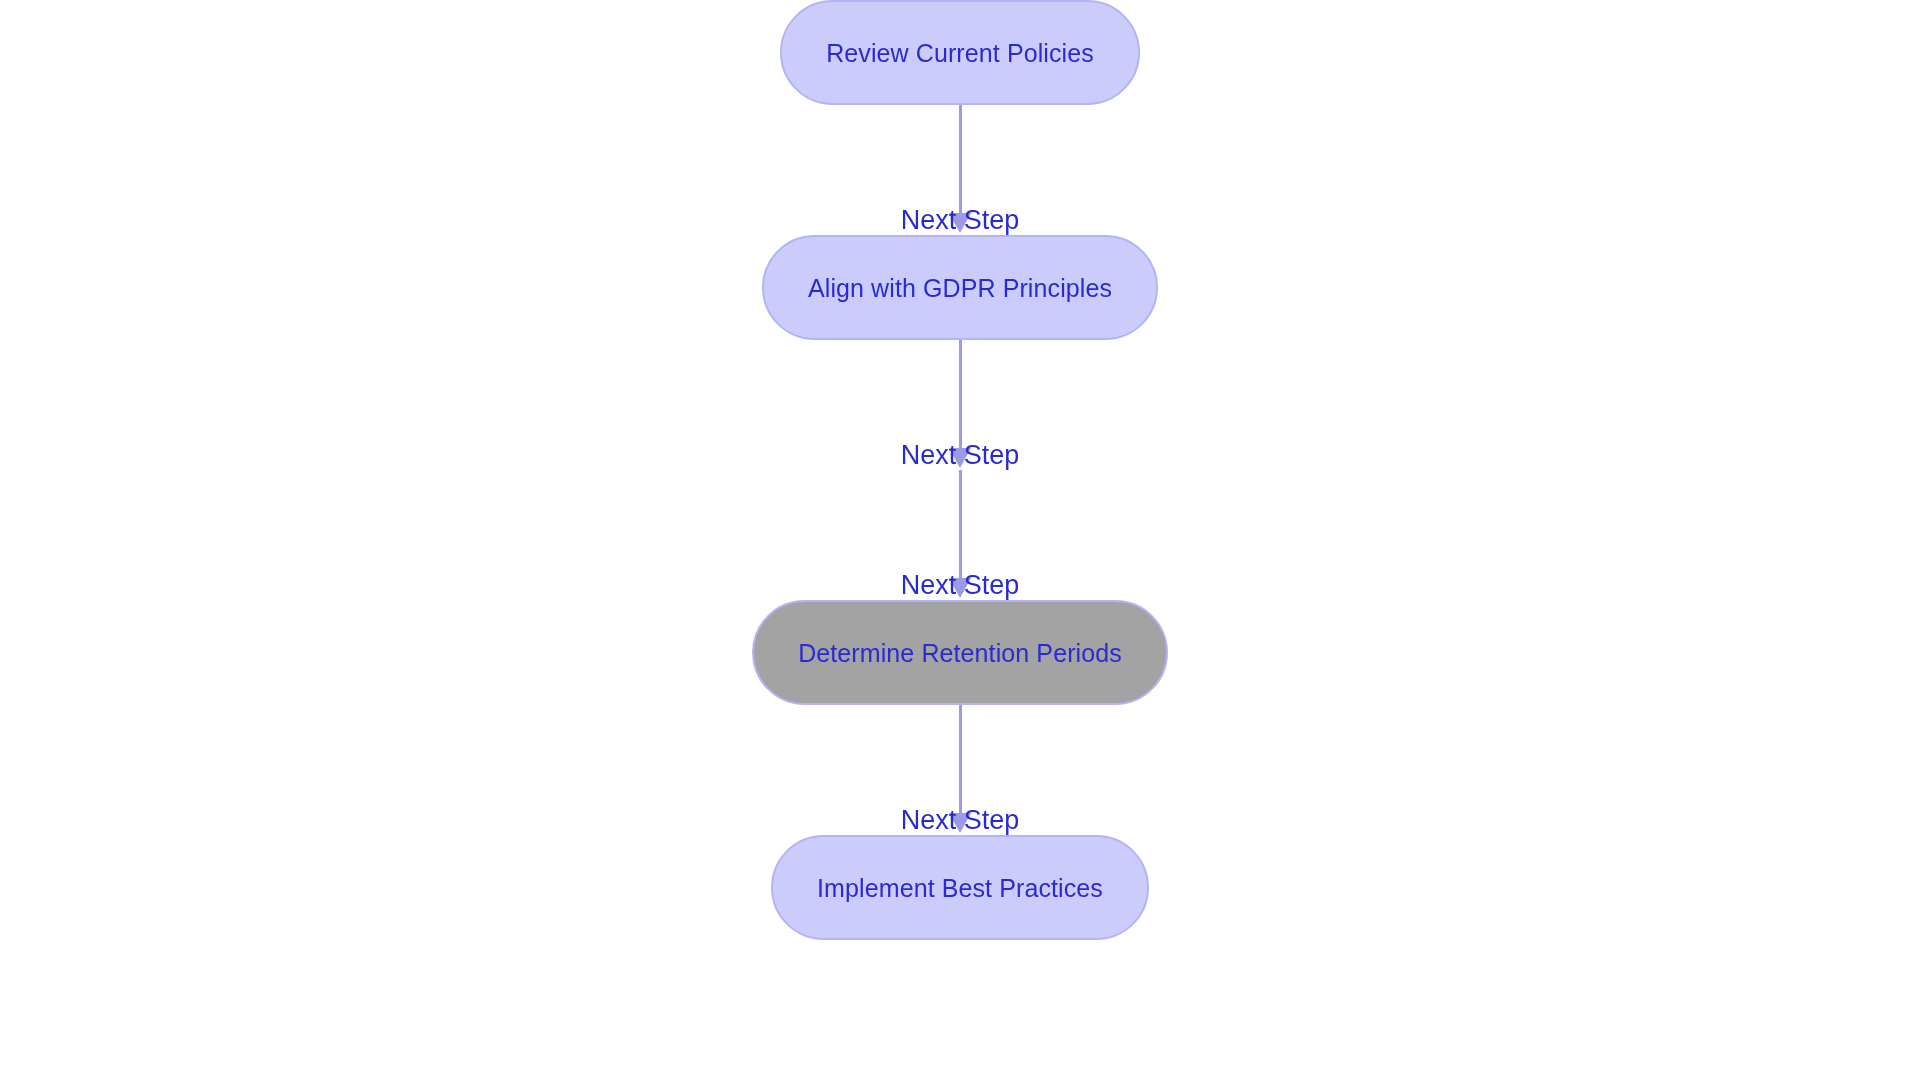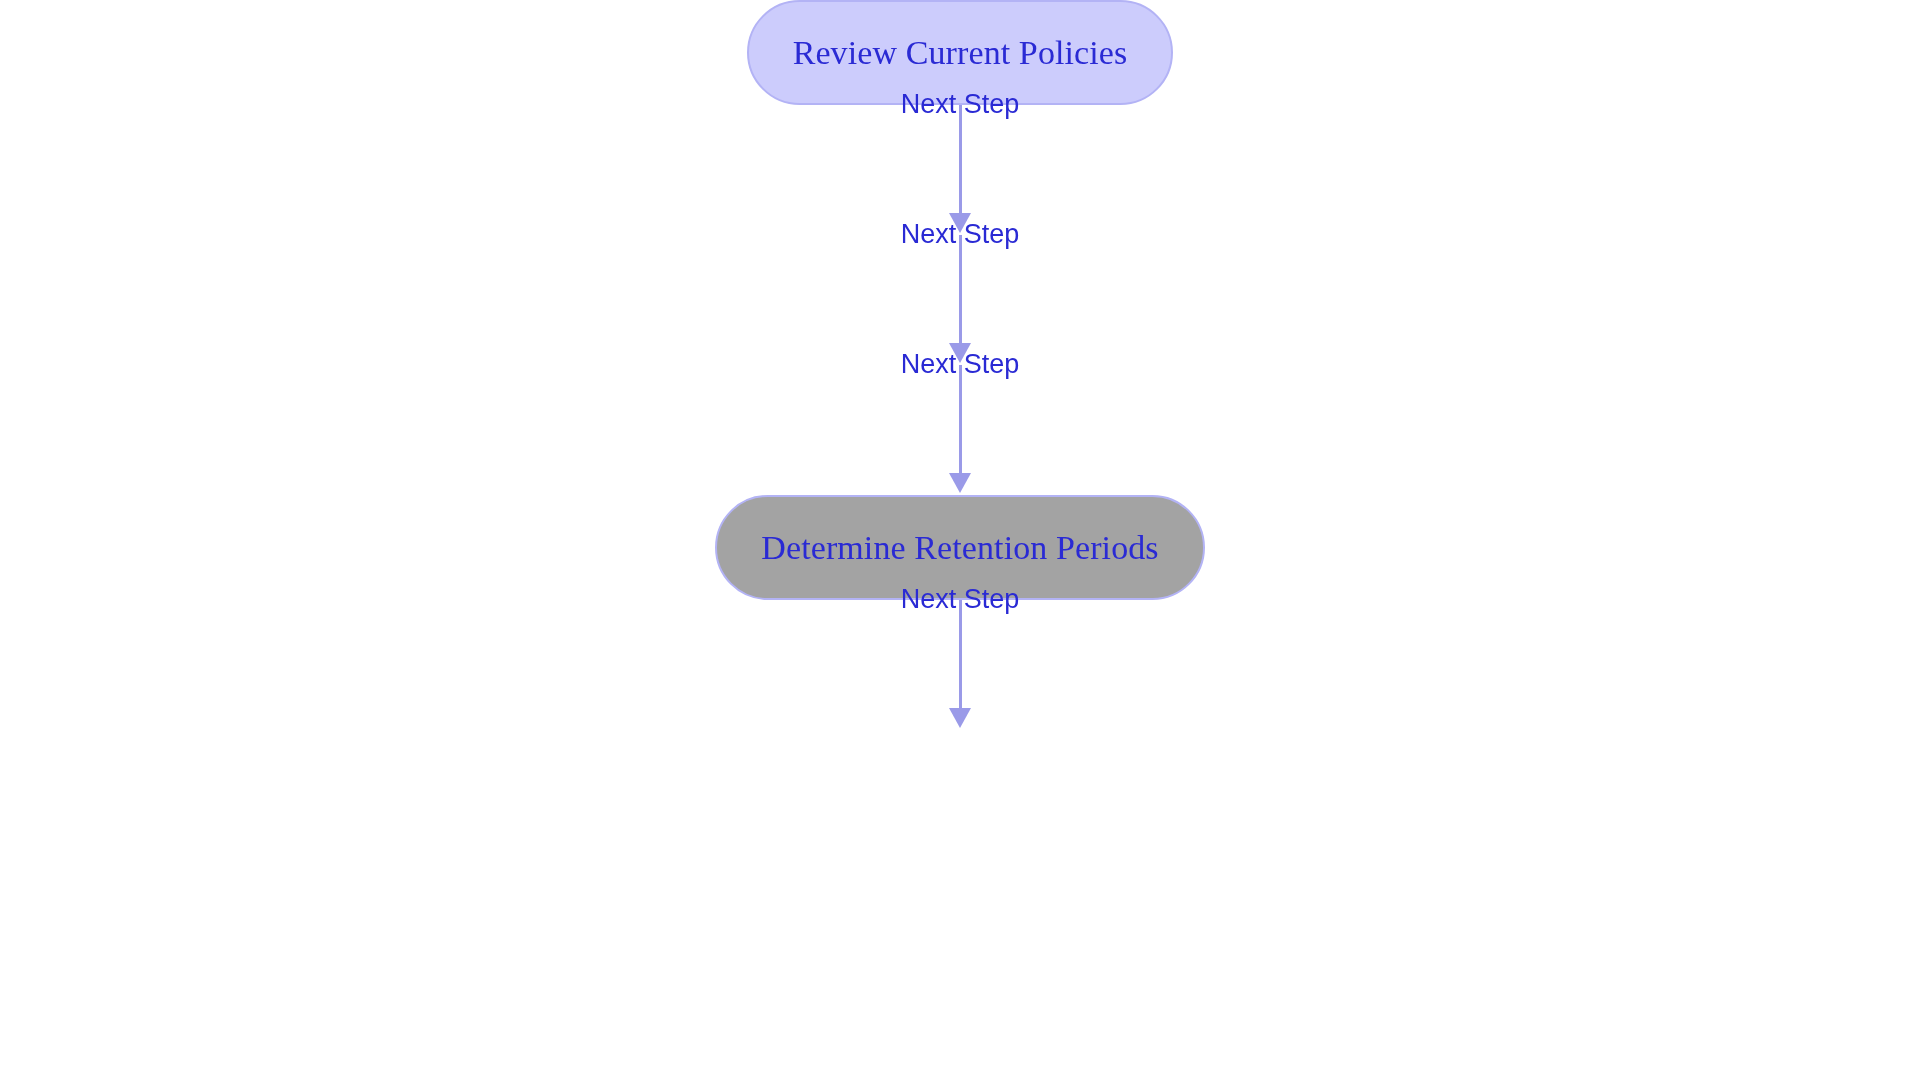--- a/index.html
+++ b/index.html
@@ -42,37 +42,37 @@
     align-items: center;
     justify-content: center;
     background: #ccccfc;
     border: 2px solid #b3b3f5;
     border-radius: 53px;
     padding: 0 44px;
     flex: 0 0 auto;
   }
   .node-label {
     color: #2a2ad4;
-    font-family: Liberation Serif, serif;
-    font-size: 34px;
+    font-family: Liberation Sans, sans-serif;
+    font-size: 25px;
     line-height: 34px;
     font-weight: 400;
     white-space: nowrap;
     letter-spacing: 0.1px;
     text-align: center;
   }
 
   
   .edge {
     position: relative;
     width: 260px;
     height: 130px;
     flex: 0 0 auto;
     display: flex;
-    align-items: flex-start;
+    align-items: flex-end;
     justify-content: center;
   }
   .edge-line {
     position: absolute;
     left: 50%;
     top: 0;
     margin-left: -1.5px;
     width: 3px;
     height: 112px;
     background: #9a9ae8;
@@ -108,20 +108,23 @@
     <div class="node" style="background: rgb(204, 204, 252); border-color: rgb(179, 179, 245);">
       <span class="node-label" style="color: rgb(42, 42, 212);">Review Current Policies</span>
     </div>
 
     <div class="edge">
       <span class="edge-line" style="background: rgb(154, 154, 232);"></span>
       <span class="edge-arrow" style="border-top-color: rgb(154, 154, 232);"></span>
       <span class="edge-label" style="color: rgb(42, 42, 212);">Next Step</span>
     </div>
 
+    <div class="node" style="background: rgb(204, 204, 252); border-color: rgb(179, 179, 245);">
+      <span class="node-label" style="color: rgb(42, 42, 212);">Align with GDPR Principles</span>
+    </div>
 
     <div class="edge">
       <span class="edge-line" style="background: rgb(154, 154, 232);"></span>
       <span class="edge-arrow" style="border-top-color: rgb(154, 154, 232);"></span>
       <span class="edge-label" style="color: rgb(42, 42, 212);">Next Step</span>
     </div>
 
 
     <div class="edge">
       <span class="edge-line" style="background: rgb(154, 154, 232);"></span>
@@ -132,15 +135,18 @@
     <div class="node" style="background: #a3a3a3; border-color: rgb(179, 179, 245);">
       <span class="node-label" style="color: rgb(42, 42, 212);">Determine Retention Periods</span>
     </div>
 
     <div class="edge">
       <span class="edge-line" style="background: rgb(154, 154, 232);"></span>
       <span class="edge-arrow" style="border-top-color: rgb(154, 154, 232);"></span>
       <span class="edge-label" style="color: rgb(42, 42, 212);">Next Step</span>
     </div>
 
+    <div class="node" style="background: rgb(204, 204, 252); border-color: rgb(179, 179, 245);">
+      <span class="node-label" style="color: rgb(42, 42, 212);">Implement Best Practices</span>
+    </div>
 
   </div>
 </div>
 
 </body></html>

